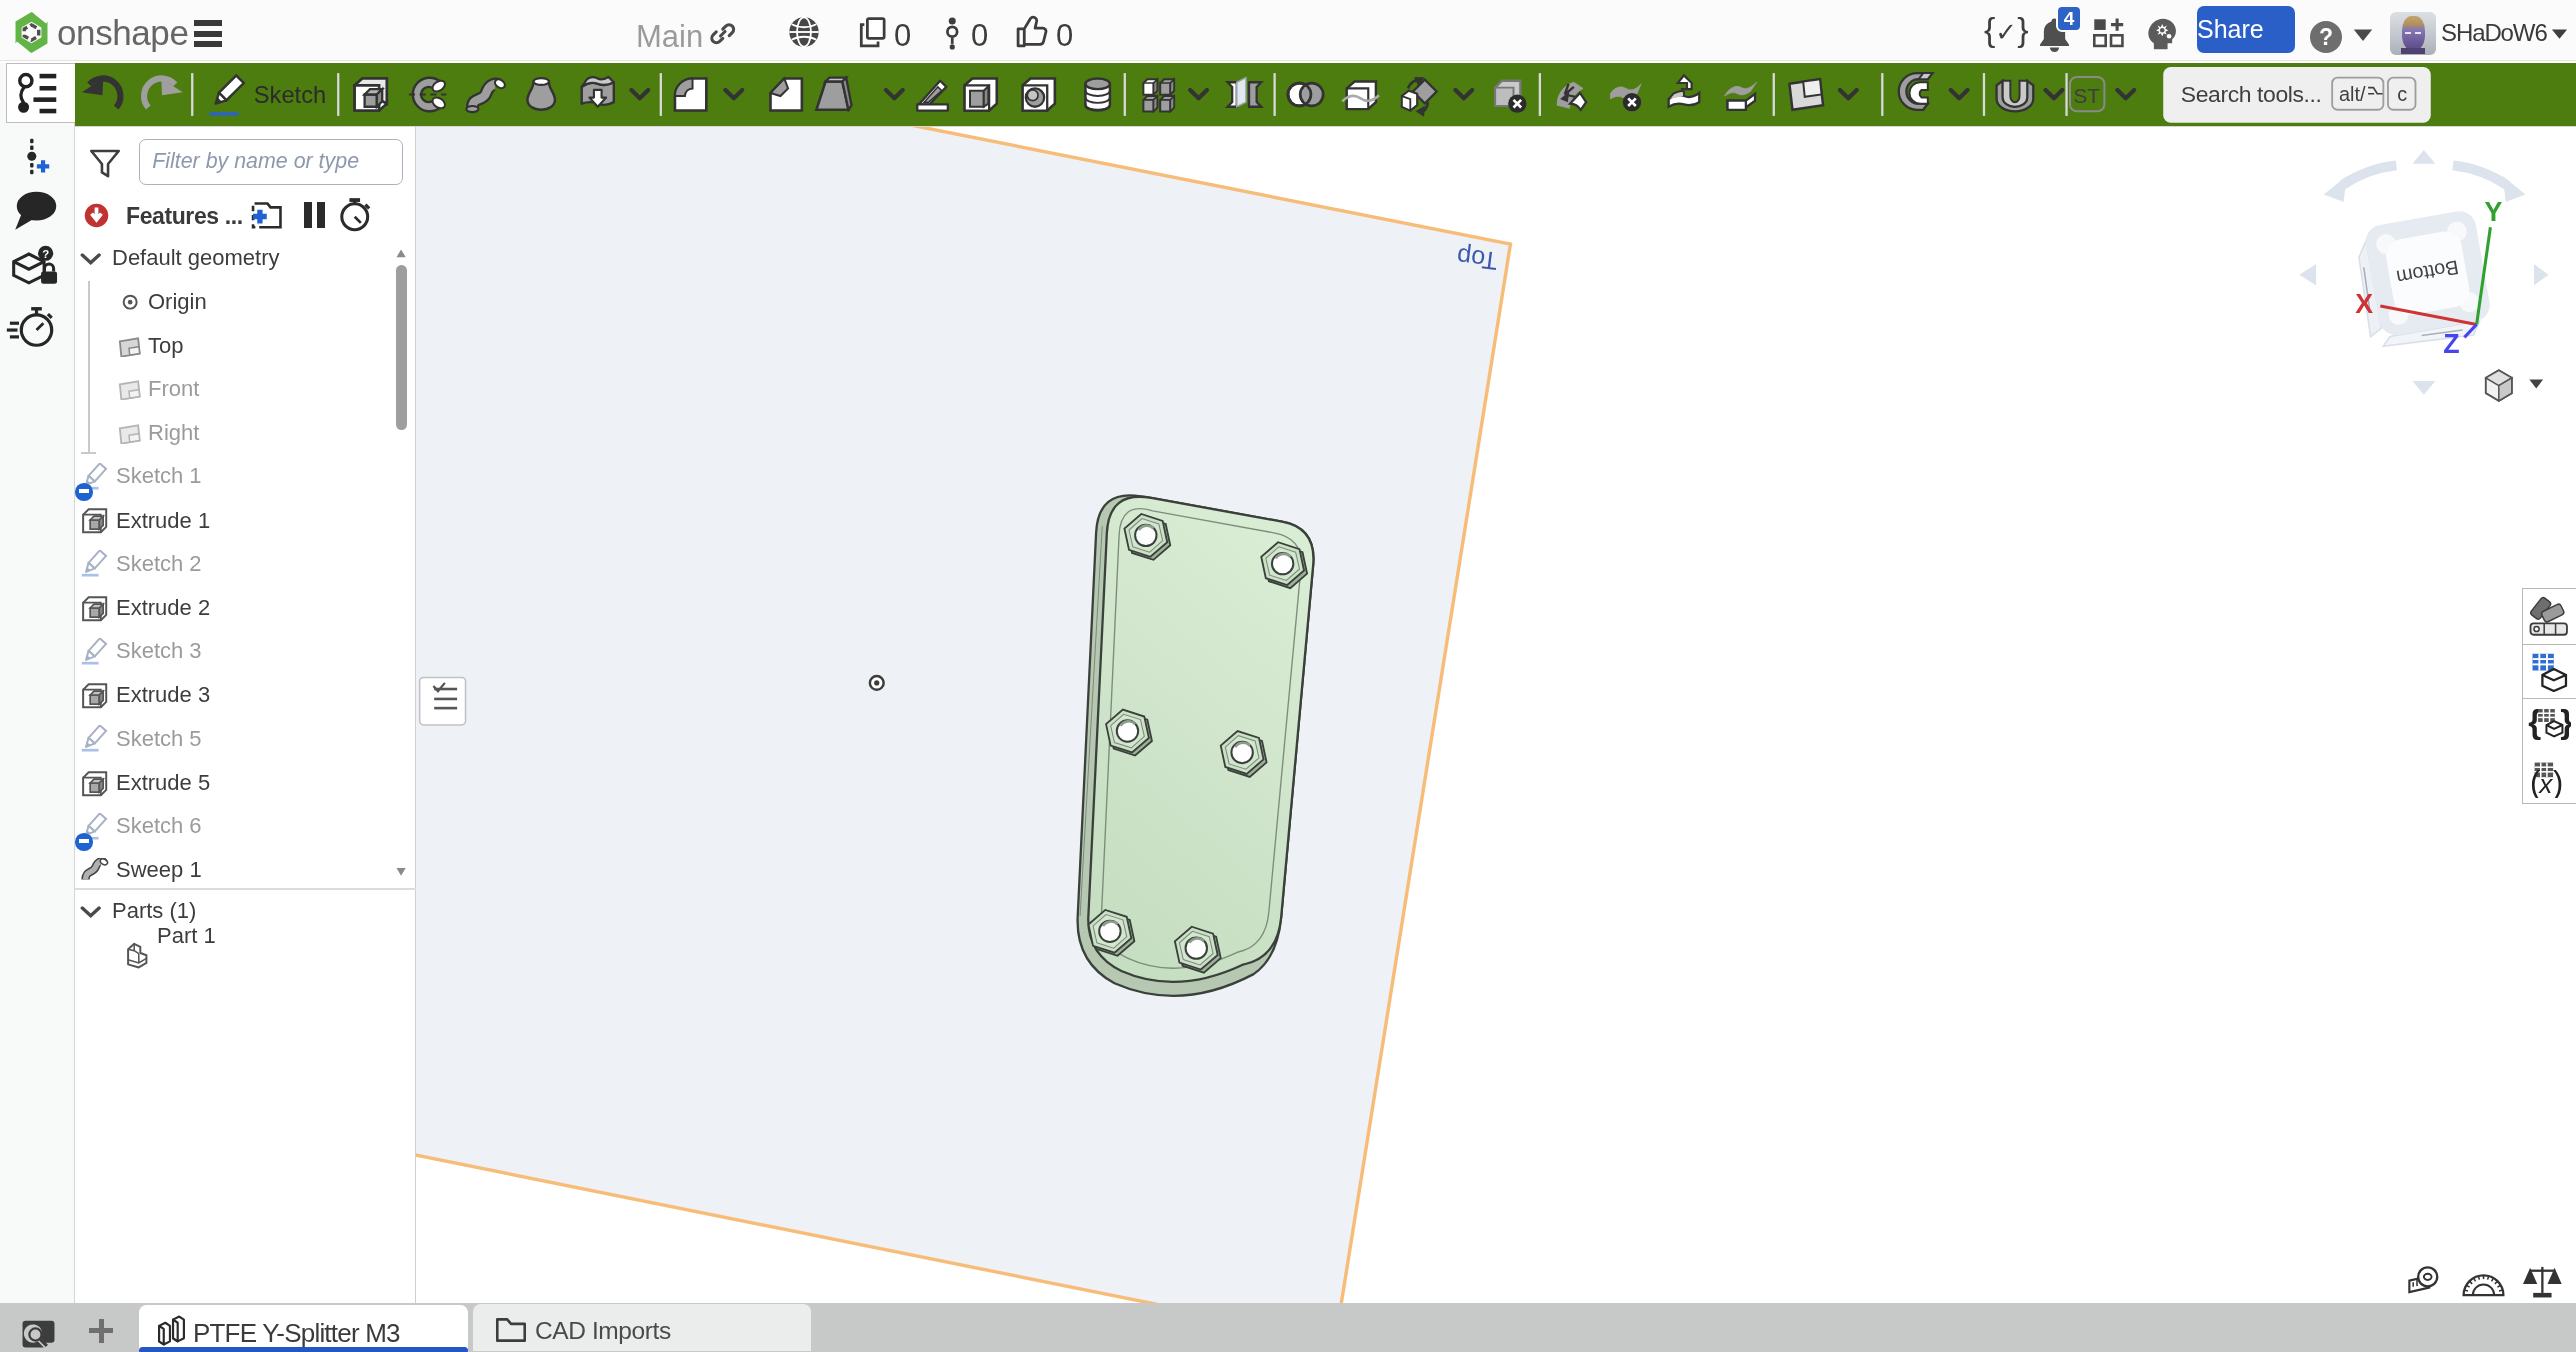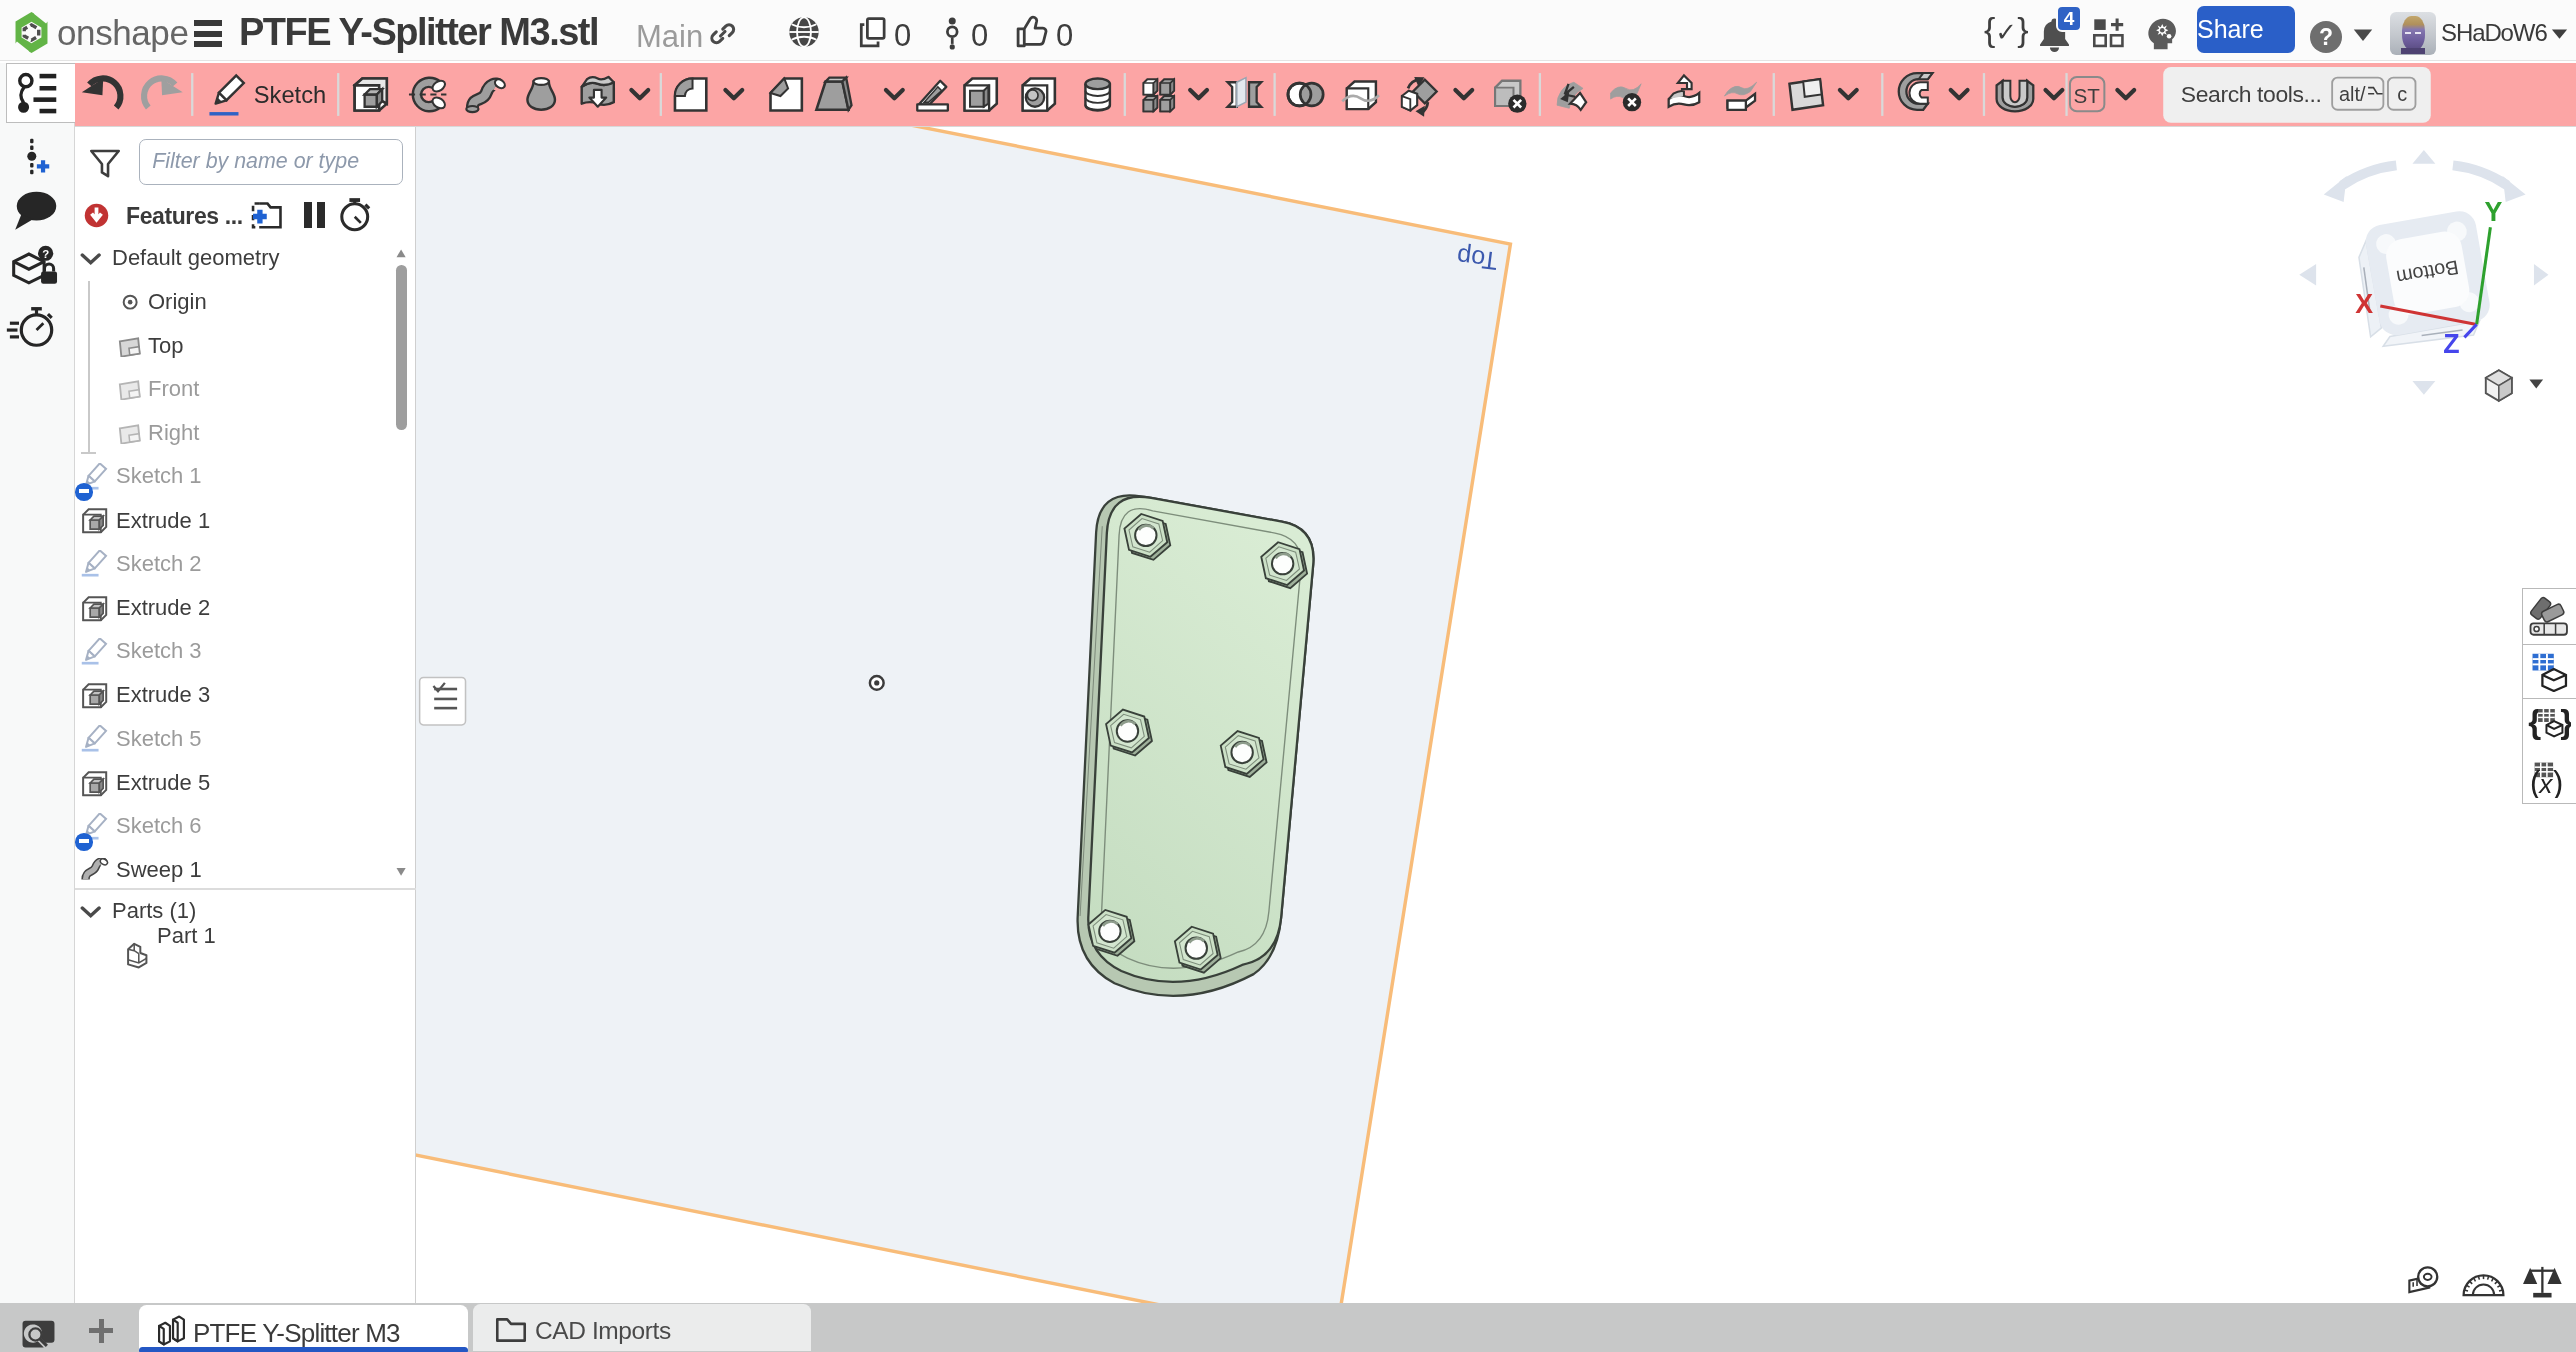--- a/index.html
+++ b/index.html
@@ -1,21 +1,21 @@
 <!DOCTYPE html>
 <html style="font-size:12.2px"><head>
 <meta charset="utf-8">
 <style>
   * { margin:0; padding:0; box-sizing:border-box; }
   html,body { width:2576px; height:1353px; overflow:hidden; background:#fff;
     font-family:"Liberation Sans", sans-serif; }
   .abs { position:absolute; }
   #stage { position:absolute; left:0; top:0; width:2576px; height:1353px; }
   #topbar { left:0; top:0; width:2576px; height:61px; background:#fbfbfb; border-bottom:1.5px solid #e4e4e4; }
-  #toolbar { left:0; top:63px; width:2576px; height:64px; background:#fca5a5; border-bottom:1.5px solid #d8d8d8; }
+  #toolbar { left:0; top:63px; width:2576px; height:64px; background:#4d7c0f; border-bottom:1.5px solid #d8d8d8; }
   #viewport { left:0; top:127px; width:2576px; height:1176px; }
   #leftstrip { left:0; top:63px; width:75px; height:1240px; background:#f8f9f9; border-right:1.5px solid #d6d6d6; }
   #selbox { left:6.1px; top:0px; width:69px; height:60px; background:#fff; border:1.5px solid #bdbdbd; border-right:none; }
   #panel { left:75px; top:127px; width:341px; height:1176px; background:#fff; border-right:1.5px solid #cfcfcf; }
   #botbar { left:0; top:1303px; width:2576px; height:50px; background:#c7c8c8; }
   .icon { position:absolute; }
   .treetext { position:absolute; font-size:22px; color:#3d3d3d; white-space:nowrap; }
   .muted { color:#9b9b9b;text-align:center; }
 </style>
 </head>
@@ -180,21 +180,20 @@
     <polygon points="23,18 32.5,23.5 32.5,32.5 23,38 13.5,32.5 13.5,23.5" stroke="#4f4f4f" stroke-width="4.5" fill="none" stroke-dasharray="7.5 4.5"></polygon>
     <line x1="28" y1="1" x2="44" y2="14" stroke="#fbfbfb" stroke-width="6"></line>
     <line x1="18" y1="55" x2="2" y2="42" stroke="#fbfbfb" stroke-width="6"></line>
   </svg>
   <div class="abs" style="left:57px;top:13px;font-size:35px;color:#666;letter-spacing:-0.4px">onshape</div>
 
   <div class="abs" style="left:194px;top:20px;width:27.5px;height:6.1px;background:#393939"></div>
   <div class="abs" style="left:194px;top:31px;width:27.5px;height:6.1px;background:#393939"></div>
   <div class="abs" style="left:194px;top:41px;width:27.5px;height:6.1px;background:#393939"></div>
 
-  <div class="abs" style="left:239px;top:10.7px;font-size:38px;font-weight:bold;color:#3a3a3a;white-space:nowrap;letter-spacing:-1.5px">PTFE Y-Splitter M3.stl</div>
   <div class="abs" style="left:636px;top:19px;font-size:31px;color:#9b9b9b">Main</div>
 
   <svg class="icon" style="left:709px;top:20px" width="27.5" height="27.5" viewBox="0 0 36 36">
     <g stroke="#4a4a4a" stroke-width="4" fill="none" stroke-linecap="round">
       <path d="M15,21 L21,15"></path>
       <path d="M18,12 l4,-4 a6,6 0 0 1 8.5,8.5 l-4,4"></path>
       <path d="M18,24 l-4,4 a6,6 0 0 1 -8.5,-8.5 l4,-4"></path>
     </g>
   </svg>
 

